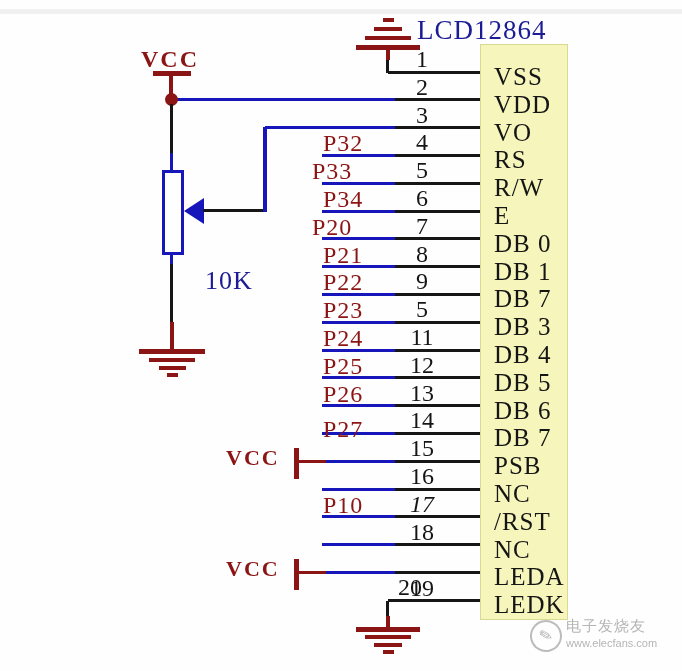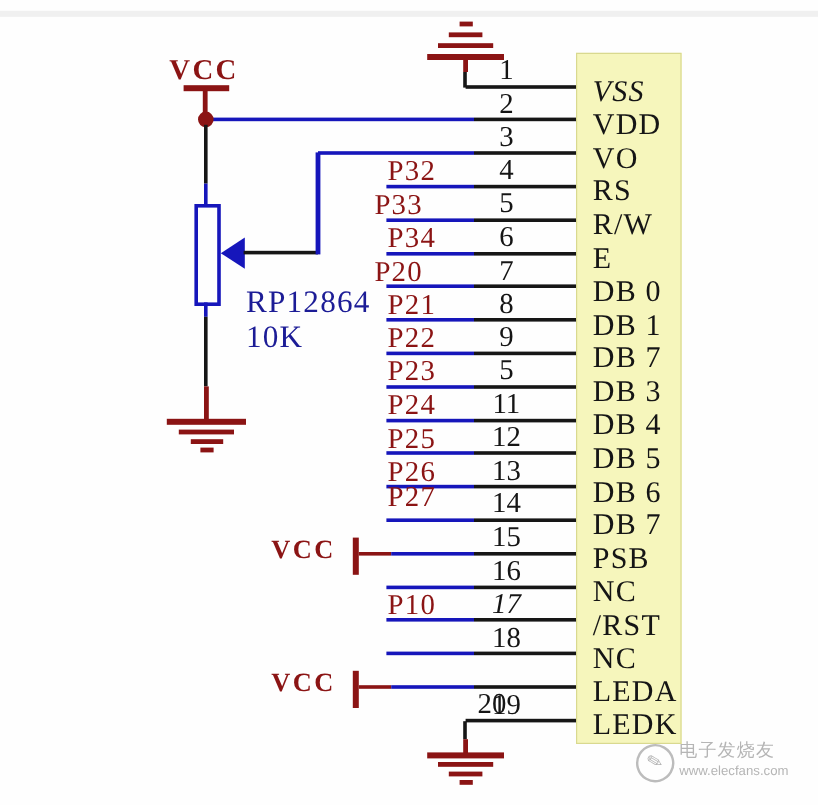--- a/index.html
+++ b/index.html
@@ -62,25 +62,26 @@
   .top-strip{position:absolute;left:0;top:9px;width:682px;height:5px;background:#e9e9e9;opacity:.7;}
 </style>
 </head>
 <body>
 
 <div id="stage">
 
   <div class="top-strip"></div>
 
   <div class="box"></div>
+  <div class="title">LCD12864</div>
 
   <div id="pin-rows">
       <div class="wire" style="left: 388px; top: 70.5px; width: 92px; height: 3px; background: rgb(22, 22, 22);"></div>
       <div class="pin-num" style="left: 387px; top: 47px;">1</div>
-      <div class="pin-name" style="left: 494px; top: 64px; font-style: italic;">VSS</div>
+      <div class="pin-name" style="left: 494px; top: 64px;">VSS</div>
       <div class="wire" style="left: 176px; top: 98.3px; width: 219px; height: 3px; background: rgb(22, 22, 187);"></div>
       <div class="wire" style="left: 395px; top: 98.3px; width: 85px; height: 3px; background: rgb(22, 22, 22);"></div>
       <div class="pin-num" style="left: 387px; top: 74.8px;">2</div>
       <div class="pin-name" style="left: 494px; top: 91.8px;">VDD</div>
       <div class="wire" style="left: 265px; top: 126.1px; width: 130px; height: 3px; background: rgb(22, 22, 187);"></div>
       <div class="wire" style="left: 395px; top: 126.1px; width: 85px; height: 3px; background: rgb(22, 22, 22);"></div>
       <div class="pin-num" style="left: 387px; top: 102.6px;">3</div>
       <div class="pin-name" style="left: 494px; top: 119.6px;">VO</div>
       <div class="wire" style="left: 322px; top: 153.9px; width: 73px; height: 3px; background: rgb(22, 22, 187);"></div>
       <div class="wire" style="left: 395px; top: 153.9px; width: 85px; height: 3px; background: rgb(22, 22, 22);"></div>
@@ -129,21 +130,21 @@
       <div class="net-label" style="left: 323px; top: 353.8px; text-align: center;">P25</div>
       <div class="wire" style="left: 322px; top: 404.1px; width: 73px; height: 3px; background: rgb(22, 22, 187);"></div>
       <div class="wire" style="left: 395px; top: 404.1px; width: 85px; height: 3px; background: rgb(22, 22, 22);"></div>
       <div class="pin-num" style="left: 387px; top: 380.6px;">13</div>
       <div class="pin-name" style="left: 494px; top: 397.6px;">DB 6</div>
       <div class="net-label" style="left: 323px; top: 381.6px;">P26</div>
       <div class="wire" style="left: 322px; top: 431.9px; width: 73px; height: 3px; background: rgb(22, 22, 187);"></div>
       <div class="wire" style="left: 395px; top: 431.9px; width: 85px; height: 3px; background: rgb(22, 22, 22);"></div>
       <div class="pin-num" style="left: 387px; top: 408.4px;">14</div>
       <div class="pin-name" style="left: 494px; top: 425.4px;">DB 7</div>
-      <div class="net-label" style="left: 323px; top: 403px;">P27</div>
+      <div class="net-label" style="left: 323px; top: 417px;">P27</div>
       <div class="wire" style="left: 299px; top: 459.7px; width: 27px; height: 3px; background: rgb(139, 20, 20);"></div>
       <div class="wire" style="left: 326px; top: 459.7px; width: 69px; height: 3px; background: rgb(22, 22, 187);"></div>
       <div class="wire" style="left: 395px; top: 459.7px; width: 85px; height: 3px; background: rgb(22, 22, 22);"></div>
       <div class="pin-num" style="left: 387px; top: 436.2px;">15</div>
       <div class="pin-name" style="left: 494px; top: 453.2px;">PSB</div>
       <div class="wire" style="left: 322px; top: 487.5px; width: 73px; height: 3px; background: rgb(22, 22, 187);"></div>
       <div class="wire" style="left: 395px; top: 487.5px; width: 85px; height: 3px; background: rgb(22, 22, 22);"></div>
       <div class="pin-num" style="left: 387px; top: 464px;">16</div>
       <div class="pin-name" style="left: 494px; top: 481px;">NC</div>
       <div class="wire" style="left: 322px; top: 515.3px; width: 73px; height: 3px; background: rgb(22, 22, 187);"></div>
@@ -169,21 +170,20 @@
   <div class="wire" style="left:153px;top:71px;width:38px;height:5px;background:#8b1414;"></div>
   <div class="wire" style="left:169px;top:75px;width:4px;height:22px;background:#8b1414;"></div>
   <div class="junction-dot"></div>
   <div class="wire" style="left:170px;top:104px;width:3px;height:49px;background:#161616;"></div>
   <div class="wire" style="left:170px;top:153px;width:3px;height:19px;background:#1616bb;"></div>
 
   <div class="pot-body"></div>
   <div class="wiper-arrow"></div>
   <div class="wire" style="left:203px;top:209px;width:62px;height:3px;background:#161616;"></div>
   <div class="wire" style="left:263px;top:127px;width:4px;height:85px;background:#1616bb;"></div>
-  <div class="pot-label" style="left:205px;top:239px;">RP12864</div>
   <div class="pot-label" style="left:205px;top:268px;">10K</div>
 
   <div class="wire" style="left:170px;top:252px;width:3px;height:12px;background:#1616bb;"></div>
   <div class="wire" style="left:170px;top:264px;width:3px;height:58px;background:#161616;"></div>
   <div class="wire" style="left:170px;top:322px;width:4px;height:28px;background:#8b1414;"></div>
   <div>
     <div class="gnd-bar" style="left:139px;top:349px;width:66px;height:5px;"></div>
     <div class="gnd-bar" style="left:149px;top:358px;width:46px;height:4px;"></div>
     <div class="gnd-bar" style="left:159px;top:366px;width:27px;height:4px;"></div>
     <div class="gnd-bar" style="left:167px;top:373px;width:11px;height:4px;"></div>

